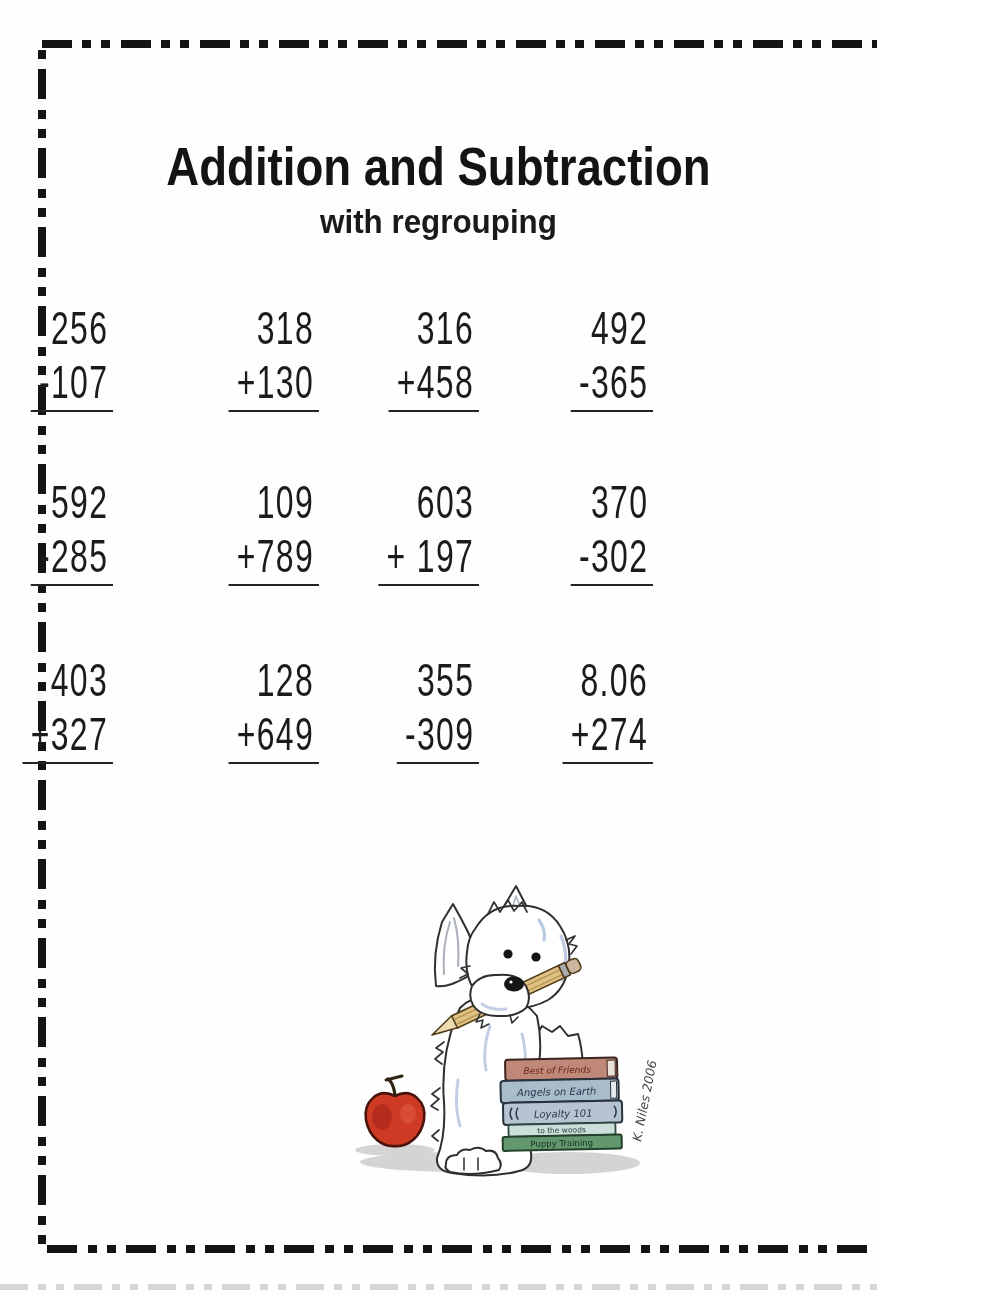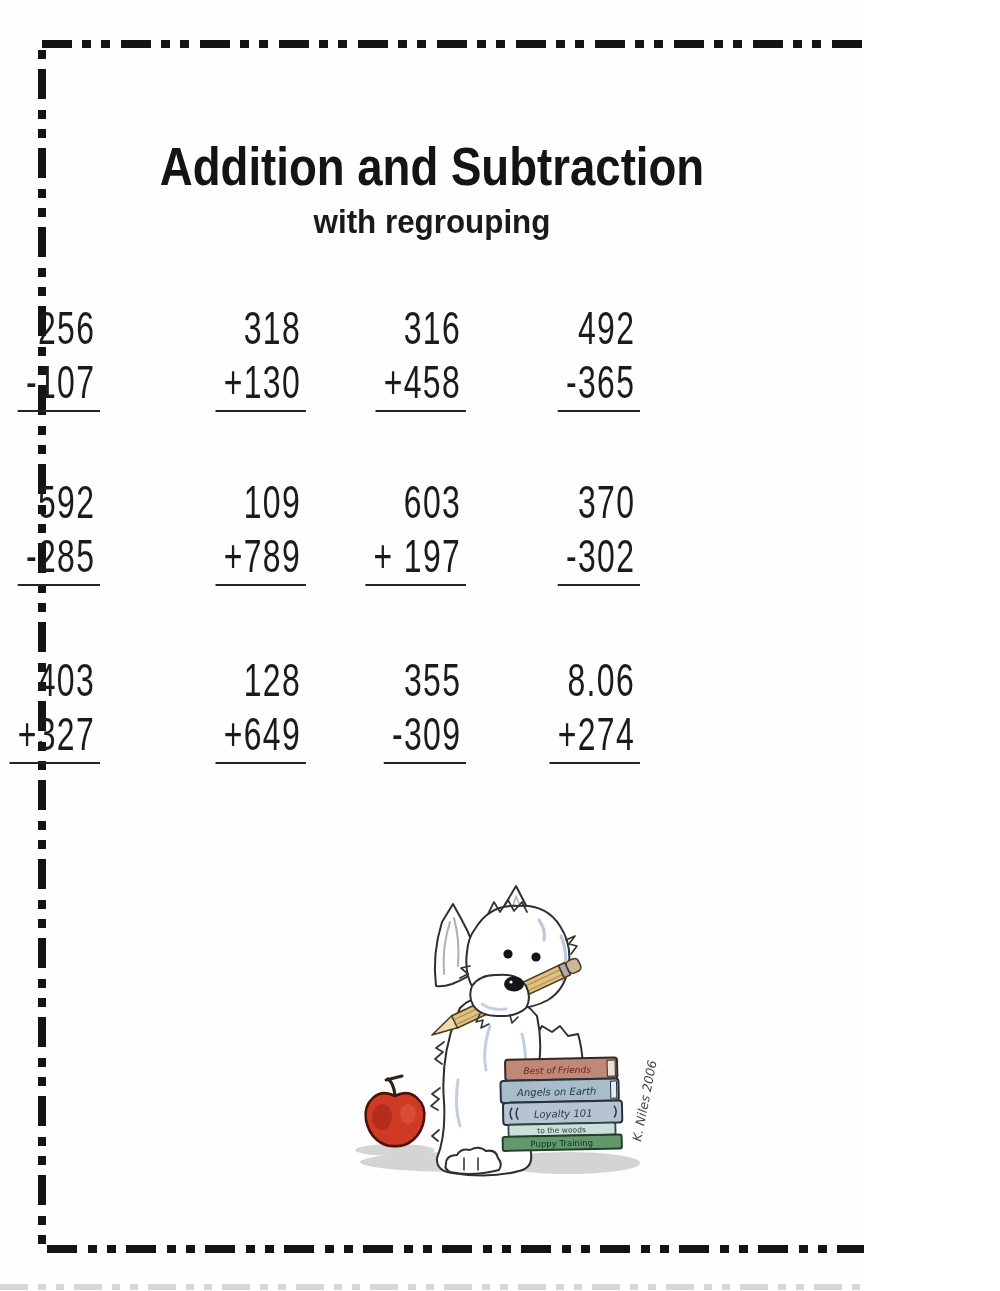--- a/index.html
+++ b/index.html
@@ -1,18 +1,18 @@
 <!DOCTYPE html>
 <html><head>
 <meta charset="utf-8">
 <style>
   html,body{margin:0;padding:0;background:#ffffff;}
   .page{
     position:relative; width:864px; height:1291px; background:#fefefe;
-    overflow:hidden; font-family:"Liberation Sans", sans-serif; color:#161616;
+    overflow:hidden; font-family:"Liberation Sans", sans-serif; color:#161616;padding-left:13px;
   }
   .border-svg{position:absolute; left:0; top:0; width:1000px; height:1291px; pointer-events:none;}
   .title{
     position:absolute; left:0; right:0; top:136px; margin:0;
     text-align:center; font-size:53px; font-weight:700; letter-spacing:0px;
     transform:scaleX(.86); transform-origin:50% 0; color:#141414;
     font-family:"Liberation Sans", sans-serif;
   }
   .subtitle{
     position:absolute; left:0; right:0; top:203px; margin:0;

